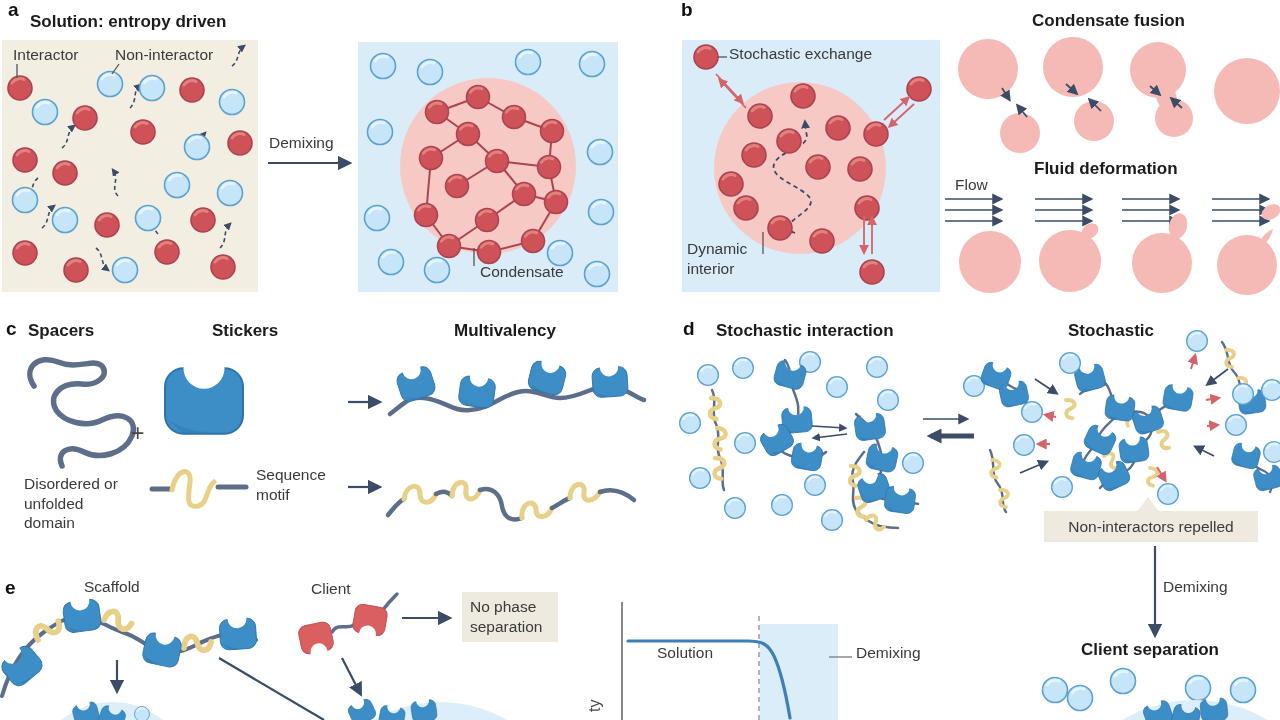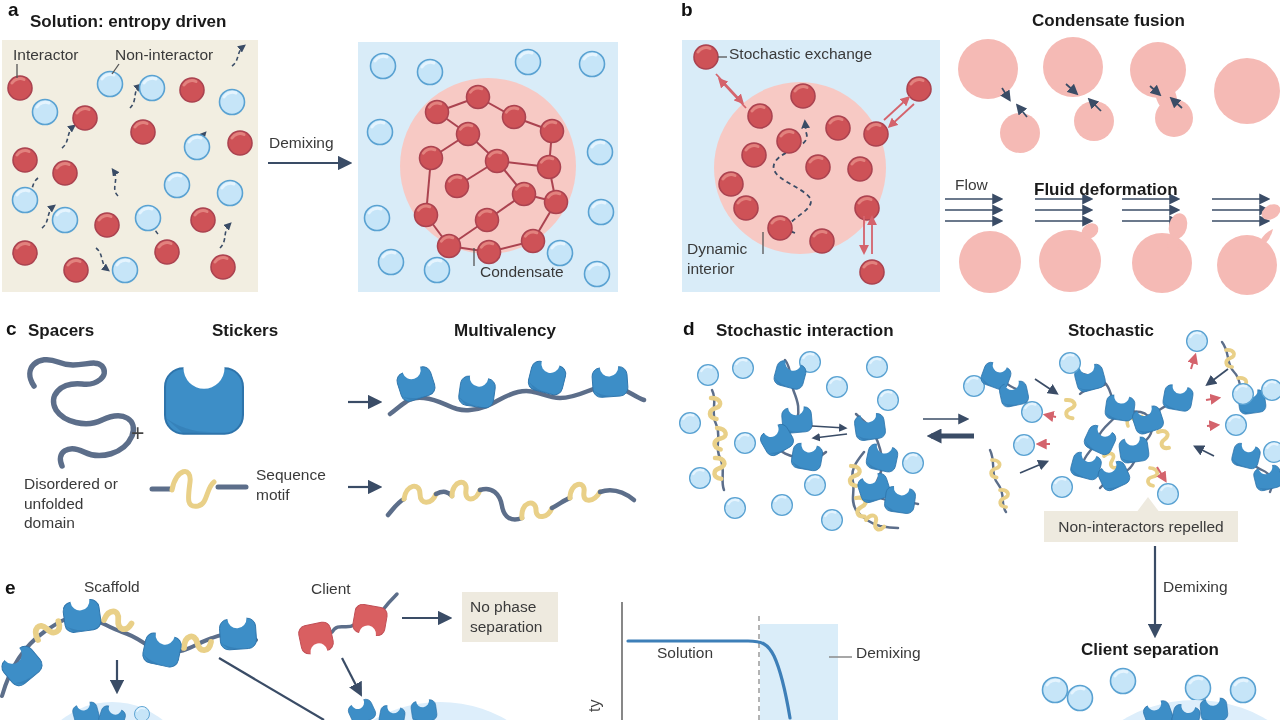--- a/index.html
+++ b/index.html
@@ -494,34 +494,34 @@
 <div class="txt" style="left:13px;top:45px">Interactor</div>
 <div class="txt" style="left:115px;top:45px">Non-interactor</div>
 <div class="txt" style="left:269px;top:133px">Demixing</div>
 <div class="txt" style="left:480px;top:262px">Condensate</div>
 
 <div class="pl" style="left:681px;top:0px">b</div>
 <div class="txt" style="left:729px;top:44px">Stochastic exchange</div>
 <div class="txt wrap" style="left:687px;top:239px;width:84px">Dynamic interior</div>
 <div class="txt t" style="left:1032px;top:11px">Condensate fusion</div>
 <div class="txt" style="left:955px;top:175px">Flow</div>
-<div class="txt t" style="left:1034px;top:180px">Fluid deformation</div>
+<div class="txt t" style="left:1034px;top:159px">Fluid deformation</div>
 
 <div class="pl" style="left:6px;top:319px">c</div>
 <div class="txt t" style="left:28px;top:321px">Spacers</div>
 <div class="txt t" style="left:212px;top:321px">Stickers</div>
 <div class="txt t" style="left:454px;top:321px">Multivalency</div>
 <div class="txt plus" style="left:131px;top:424px">+</div>
 <div class="txt wrap" style="left:256px;top:465px;width:92px">Sequence motif</div>
 <div class="txt wrap" style="left:24px;top:474px;width:112px">Disordered or unfolded domain</div>
 
 <div class="pl" style="left:683px;top:319px">d</div>
 <div class="txt t" style="left:716px;top:321px">Stochastic interaction</div>
 <div class="txt t" style="left:1068px;top:321px">Stochastic</div>
-<div class="callout" style="left:1044px;top:511px;width:194px;height:31px">Non-interactors repelled</div>
+<div class="callout" style="left:1044px;top:511px;width:214px;height:31px">Non-interactors repelled</div>
 <div class="txt" style="left:1163px;top:577px">Demixing</div>
 <div class="txt t" style="left:1081px;top:640px">Client separation</div>
 
 <div class="pl" style="left:5px;top:578px">e</div>
 <div class="txt" style="left:84px;top:577px">Scaffold</div>
 <div class="txt" style="left:311px;top:579px">Client</div>
 <div class="npsbox" style="left:462px;top:592px;width:80px">No phase separation</div>
 <div class="txt" style="left:657px;top:643px">Solution</div>
 <div class="txt" style="left:856px;top:643px">Demixing</div>
 <div class="yrot" style="left:586px;top:712px">ty</div>

